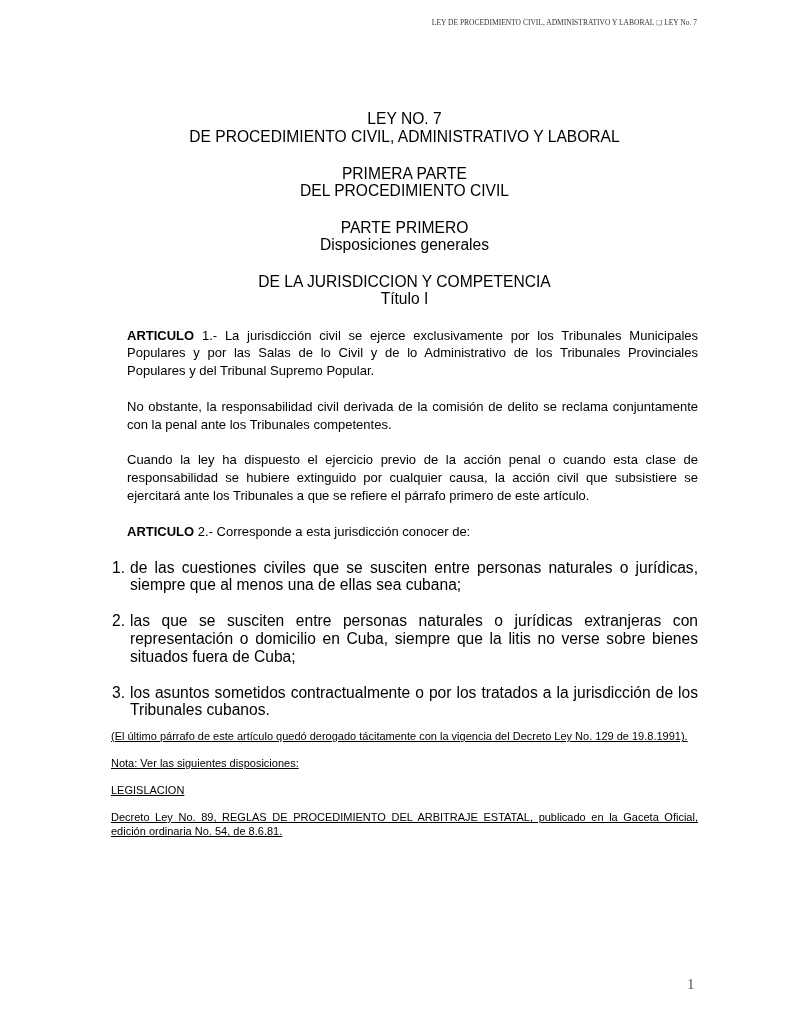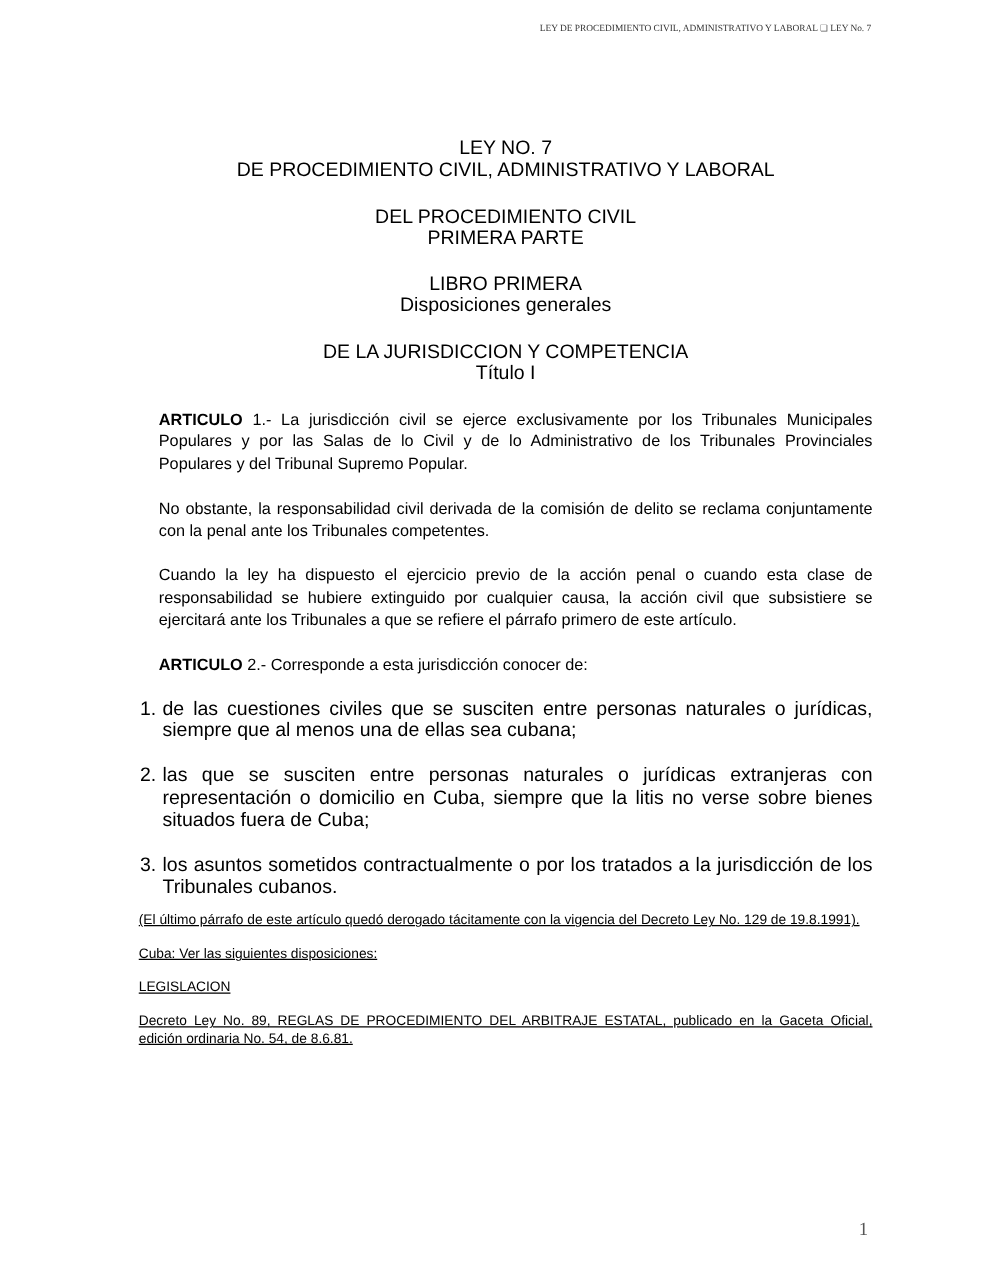--- a/index.html
+++ b/index.html
@@ -97,26 +97,26 @@
 </div>
 
 <div class="page">
 
   <div class="title-block first">
     <div>LEY NO. 7</div>
     <div>DE PROCEDIMIENTO CIVIL, ADMINISTRATIVO Y LABORAL</div>
   </div>
 
   <div class="title-block">
+    <div>PRIMERA PARTE</div>
     <div>DEL PROCEDIMIENTO CIVIL</div>
-    <div>PRIMERA PARTE</div>
   </div>
 
   <div class="title-block">
-    <div>LIBRO PRIMERA</div>
+    <div>PARTE PRIMERO</div>
     <div>Disposiciones generales</div>
   </div>
 
   <div class="title-block">
     <div>DE LA JURISDICCION Y COMPETENCIA</div>
     <div>Título I</div>
   </div>
 
 
   <p class="body"><b>ARTICULO</b><span> 1.- </span><span>La jurisdicción civil se ejerce exclusivamente por los Tribunales Municipales Populares y por las Salas de lo Civil y de lo Administrativo de los Tribunales Provinciales Populares y del Tribunal Supremo Popular.</span></p>
@@ -136,19 +136,19 @@
       <span class="num">2.</span>
       <span>las que se susciten entre personas naturales o jurídicas extranjeras con representación o domicilio en Cuba, siempre que la litis no verse sobre bienes situados fuera de Cuba;</span>
     </li>
     <li class="last">
       <span class="num">3.</span>
       <span>los asuntos sometidos contractualmente o por los tratados a la jurisdicción de los Tribunales cubanos.</span>
     </li>
   </ol>
 
   <p class="small">(El último párrafo de este artículo quedó derogado tácitamente con la vigencia del Decreto Ley No. 129 de 19.8.1991).</p>
-  <p class="small">Cuba: Ver las siguientes disposiciones:</p>
+  <p class="small">Nota: Ver las siguientes disposiciones:</p>
   <p class="small">LEGISLACION</p>
   <p class="small">Decreto Ley No. 89, REGLAS DE PROCEDIMIENTO DEL ARBITRAJE ESTATAL, publicado en la Gaceta Oficial, edición ordinaria No. 54, de 8.6.81.</p>
 
 </div>
 
 <div class="page-number">1</div>
 
 </body></html>

